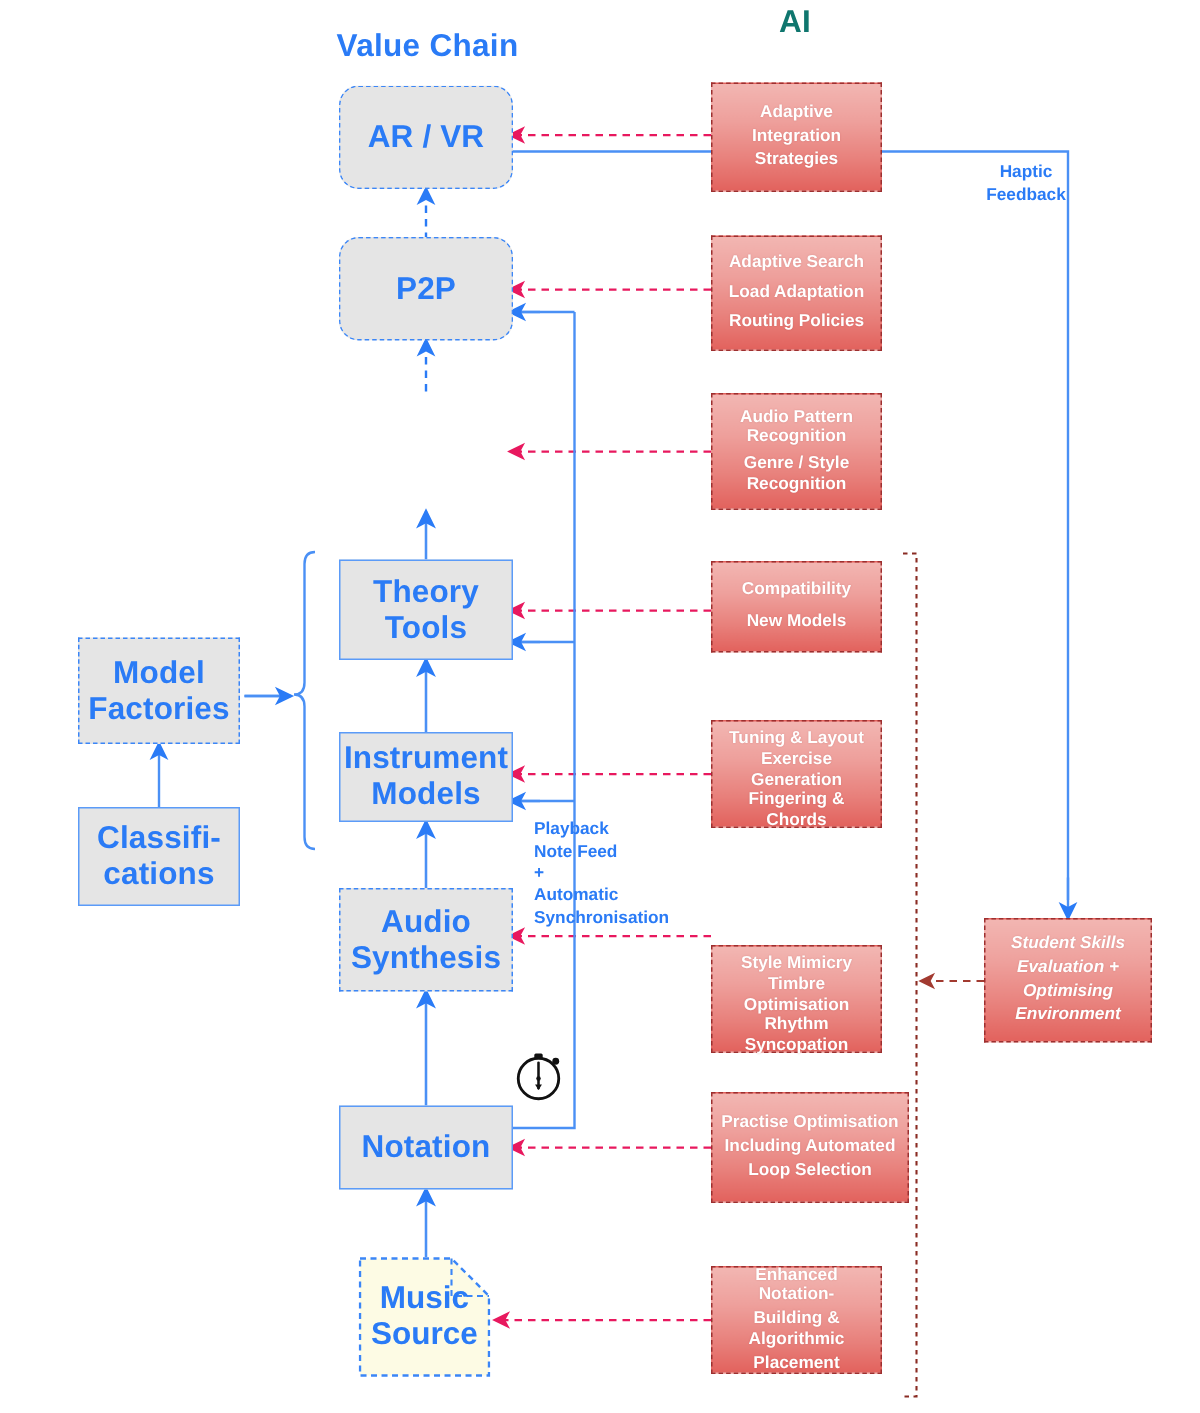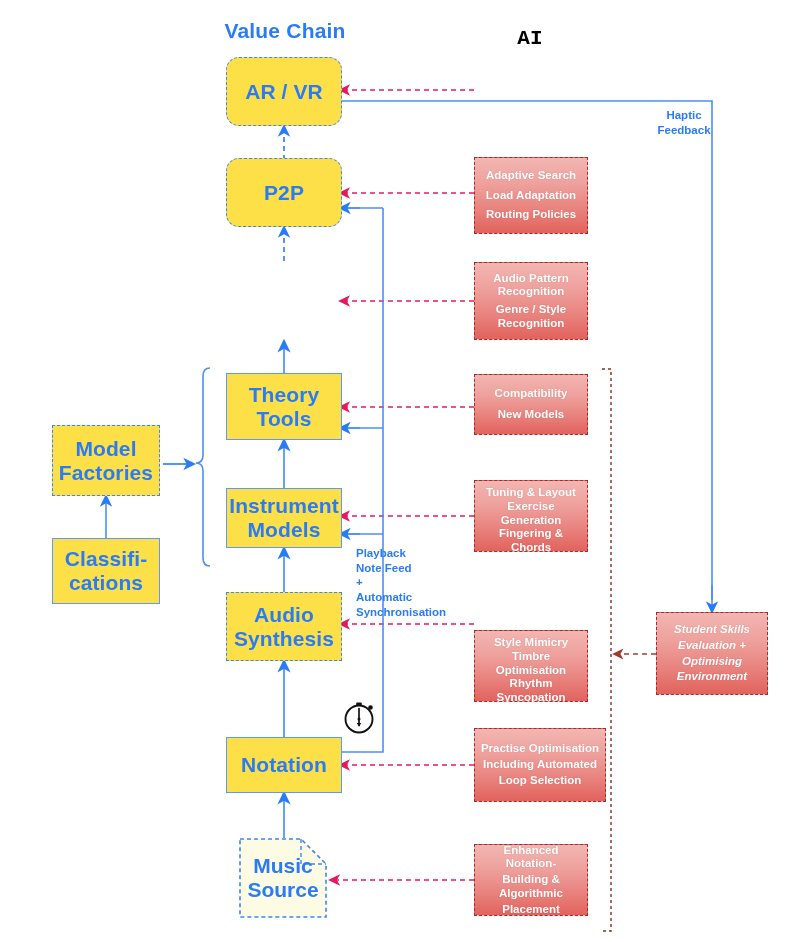--- a/index.html
+++ b/index.html
@@ -24,27 +24,27 @@
   
   .col-header{
     position:absolute;
     font-size:21px;
     font-weight:bold;
     letter-spacing:.2px;
     white-space:nowrap;
     text-align:center;
   }
   .col-header.vc{ color:#2a7bf6; left:205px; top:19px; width:160px; }
-  .col-header.ai{ color:#000000; left:470px; top:27px; width:120px;font-family:Liberation Mono, monospace; }
+  .col-header.ai{ color:#0f766e; left:470px; top:3px; width:120px; }
 
   
   .vcbox{
     position:absolute;
     box-sizing:border-box;
-    background:#fde047;
+    background:#e5e5e5;
     color:#2a7bf6;
     font-size:21px;
     font-weight:bold;
     line-height:1.12;
     display:flex;
     align-items:center;
     justify-content:center;
     text-align:center;
     letter-spacing:.1px;
   }
@@ -234,20 +234,25 @@
   <div class="vcbox dashed" style="left:52px;top:425px;width:108px;height:71px;">
     <span style="white-space: pre-line;">Model
 Factories</span>
   </div>
 
   <div class="vcbox solid" style="left:52px;top:538px;width:108px;height:66px;">
     <span style="white-space: pre-line;">Classifi-
 cations</span>
   </div>
 
+  <div class="aibox stack" style="left:474px;top:55px;width:114px;height:73px;">
+    <span class="ln">Adaptive</span>
+    <span class="ln">Integration</span>
+    <span class="ln">Strategies</span>
+  </div>
 
   <div class="aibox block" style="left:474px;top:157px;width:114px;height:77px;">
     <span class="ln">Adaptive Search</span>
     <span class="ln">Load Adaptation</span>
     <span class="ln">Routing Policies</span>
   </div>
 
   <div class="aibox block" style="left:474px;top:262px;width:114px;height:78px;white-space:pre-line;">
     <span class="ln" style="white-space: pre-line;">Audio Pattern
 Recognition</span>

